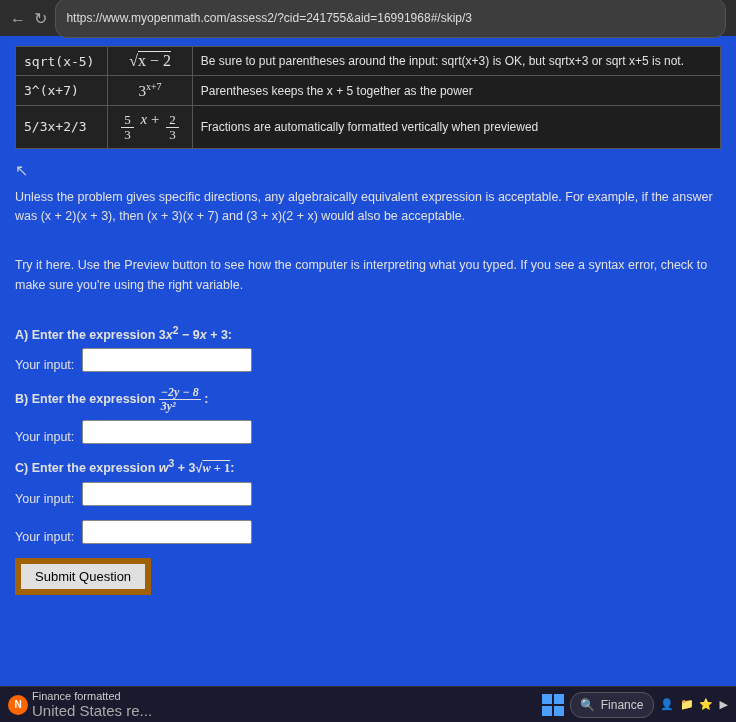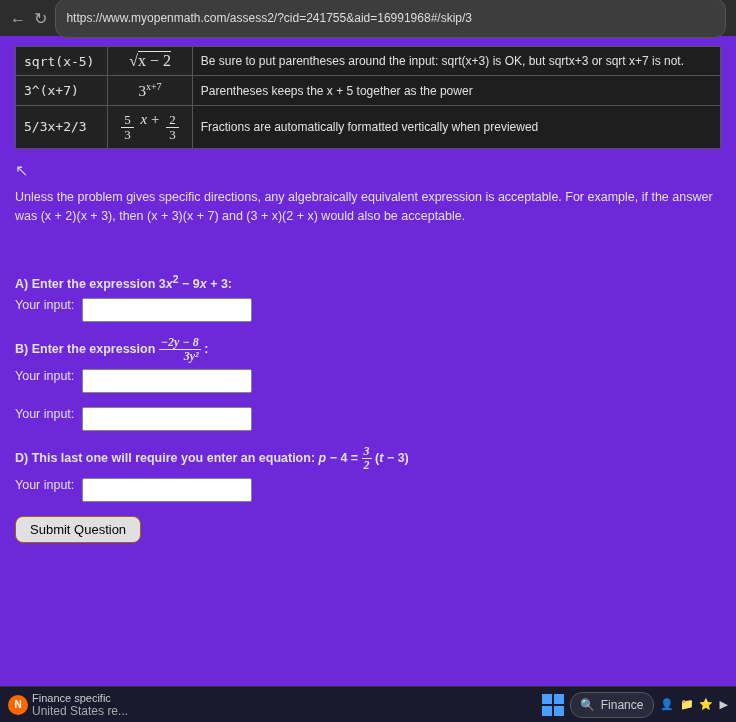--- a/index.html
+++ b/index.html
@@ -34,21 +34,21 @@
       border: 1px solid #555;
       border-radius: 12px;
       color: #ddd;
       font-size: 12px;
       padding: 3px 10px;
       height: 40px;
     }
 
     
     .page-content {
-      background: #6d28d9;
+      background: #1d4ed8;
       height: calc(722px - 36px - 36px);
       overflow-y: auto;
       padding: 10px 15px;
       color: #e0e0e0;
     }
 
     
     .ref-table {
       width: 100%;
       border-collapse: collapse;
@@ -102,21 +102,21 @@
     .section-label {
       font-size: 12.5px;
       font-weight: bold;
       color: #e0e0e0;
       margin-bottom: 6px;
     }
 
     
     .input-row {
       display: flex;
-      align-items: flex-start;
+      align-items: flex-end;
       gap: 8px;
       margin-bottom: 14px;
     }
     .input-label {
       font-size: 12.5px;
       color: #e0e0e0;
       white-space: nowrap;
     }
     .input-field {
       width: 170px;
@@ -124,36 +124,36 @@
       background: #ffffff;
       border: 1px solid #888;
       border-radius: 2px;
       color: #000;
       font-size: 13px;
       padding: 2px 4px;
     }
     .math-inline-frac {
       display: inline-flex;
       flex-direction: column;
-      align-items: flex-end;
+      align-items: flex-start;
       font-size: 12px;
       font-family: 'Times New Roman', serif;
       font-style: italic;
       vertical-align: middle;
       line-height: 1.1;
     }
     .math-inline-frac .top { border-bottom: 1px solid #e0e0e0; padding: 0 2px; }
     .math-inline-frac .bot { padding: 0 2px; }
 
     
     .submit-btn {
       background: #e0e0e0;
       color: #000;
-      border: 1px solid #a16207;
-      border-radius: 8px;
+      border: 6px solid #a16207;
+      border-radius: 1px;
       padding: 5px 14px;
       font-size: 13px;
       cursor: pointer;
       margin-bottom: 8px;
     }
 
     
     .taskbar {
       position: absolute;
       bottom: 0;
@@ -231,21 +231,21 @@
 <div class="page-content">
 
   
   <table class="ref-table">
     <tbody>
         <tr>
       <td class="code-cell">sqrt(x-5)</td>
       <td class="rendered-cell">
         <span class="sqrt-symbol">√<span style="text-decoration:overline;">x − 2</span></span>
       </td>
-      <td class="desc-cell">Be sure to put parentheses around the input: sqrt(x+3) is OK, but sqrtx+3 or sqrt x+7 is not.</td>
+      <td class="desc-cell">Be sure to put parentheses around the input: sqrt(x+3) is OK, but sqrtx+3 or sqrt x+5 is not.</td>
     </tr>
     <tr>
       <td class="code-cell">3^(x+7)</td>
       <td class="rendered-cell">
         3<span class="superscript">x+7</span>
       </td>
       <td class="desc-cell">Parentheses keeps the x + 5 together as the power</td>
     </tr>
     <tr>
       <td class="code-cell">5/3x+2/3</td>
@@ -266,20 +266,21 @@
     </table>
 
   
   <div style="margin-bottom:8px;">
     <span style="font-size:16px;color:#ccc;">↖</span>
   </div>
 
   
   <p class="instruction-text">Unless the problem gives specific directions, any algebraically equivalent expression is acceptable. For example, if the answer was (x + 2)(x + 3), then (x + 3)(x + 7) and (3 + x)(2 + x) would also be acceptable.</p>
   <br>
+  <p class="instruction-text">Try it here. Use the Preview button to see how the computer is interpreting what you typed. If you see a syntax error, check to make sure you're using the right variable.</p>
   <br>
 
   
   <div>
     <div class="section-label">
       A) Enter the expression 3<em>x</em><sup>2</sup> − 9<em>x</em> + 3:
     </div>
     <div class="input-row">
       <span class="input-label">Your input:</span>
       <input class="input-field" type="text" style="">
@@ -297,55 +298,50 @@
       <span>:</span>
     </div>
     <div class="input-row">
       <span class="input-label">Your input:</span>
       <input class="input-field" type="text" style="">
     </div>
   </div>
 
   
   <div>
+    <div class="section-label">
+      C) Enter the expression <em>w</em><sup>3</sup> + 3√<span style="text-decoration:overline;font-family:'Times New Roman',serif;"><em>w</em> + 1</span>:
+    </div>
     <div class="input-row">
       <span class="input-label">Your input:</span>
       <input class="input-field" type="text" style="">
     </div>
   </div>
 
   
   <div>
-    <div class="section-label">
-      D) This last one will require you enter an equation: <em>p</em> − 4 =
-      <span class="math-inline-frac">
-        <span class="top">3</span>
-        <span class="bot">2</span>
-      </span>
-      (<em>t</em> − 3)
-    </div>
     <div class="input-row">
       <span class="input-label">Your input:</span>
       <input class="input-field" type="text" style="">
     </div>
   </div>
 
   
   <button class="submit-btn">Submit Question</button>
 
 </div>
 
 <div class="taskbar">
   <div class="taskbar-news">
     <div class="taskbar-news-icon">
       <span>N</span>
     </div>
     <div>
-      <div>Finance specific</div>
-      <div style="font-size:12px;color:#aaa;text-align:right;">United States re...</div>
+      <div>Finance formatted</div>
+      <div style="font-size:15px;color:#aaa;text-align:right;">United States re...</div>
     </div>
   </div>
   <div class="taskbar-spacer"></div>
   <div class="taskbar-windows-icon">
     <span></span>
     <span></span>
     <span></span>
     <span></span>
   </div>
   <div class="taskbar-search">

